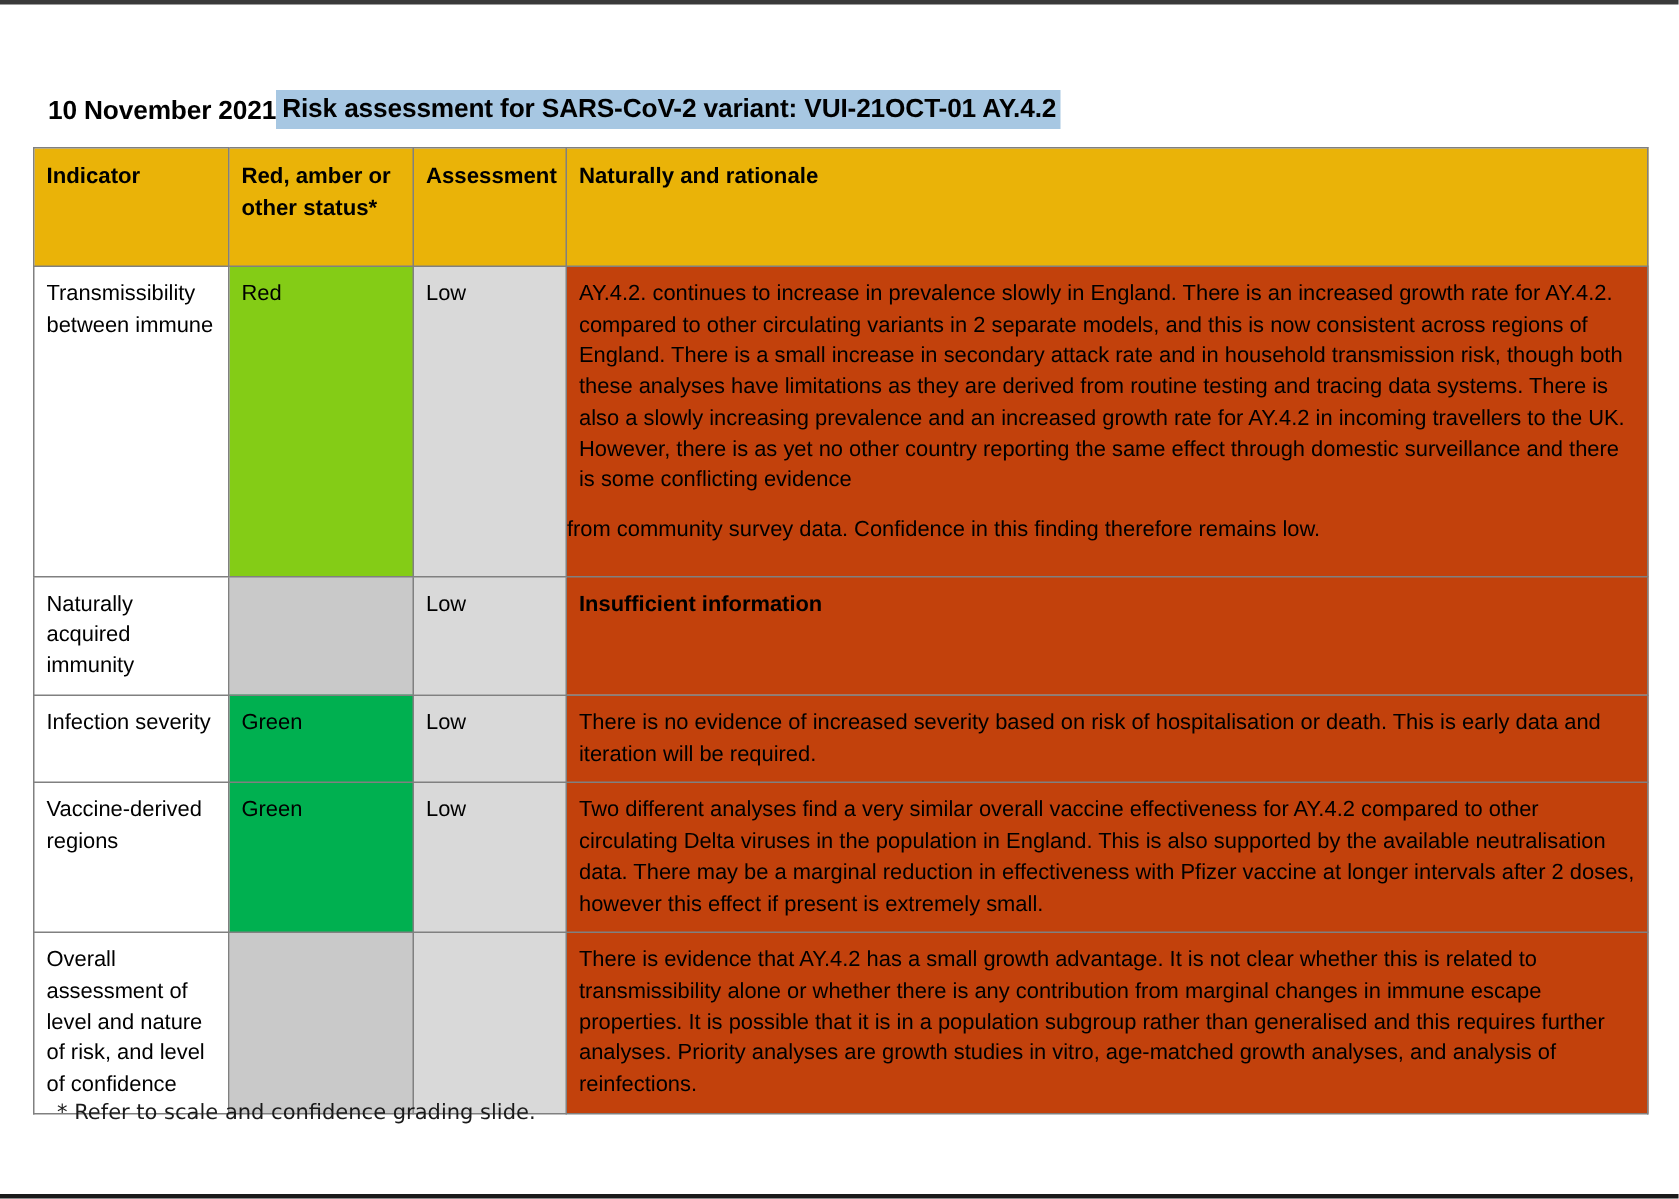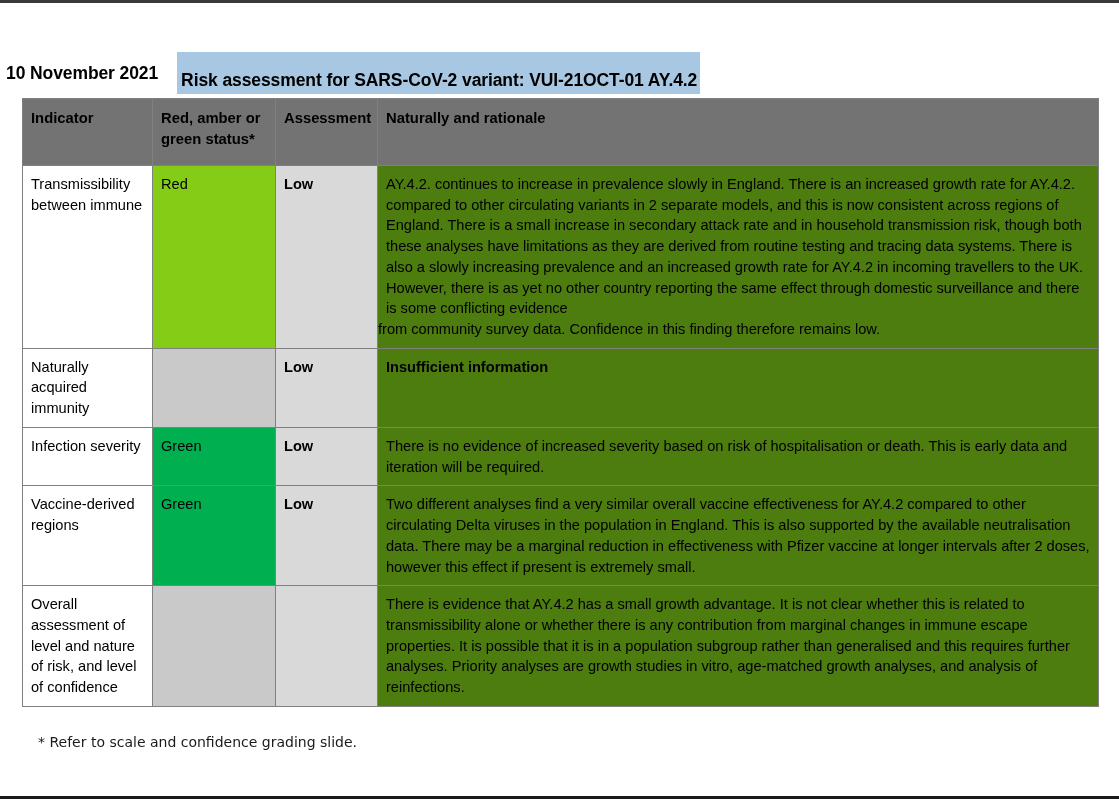--- a/index.html
+++ b/index.html
@@ -20,40 +20,39 @@
     height: 799px;
     box-sizing: border-box;
     border-top: 3px solid #3a3a3a;
     border-bottom: 3px solid #1a1a1a;
     background: #ffffff;
   }
 
   
   .titlebar {
     position: absolute;
-    left: 6px;
+    left: 32px;
     top: 57px;
     width: 1076px;
     height: 26px;
     display: flex;
     align-items: center;
     white-space: nowrap;
   }
   .title-date {
     font-size: 17.5px;
     font-weight: bold;
     letter-spacing: -0.1px;
   }
   .title-main {
     font-size: 17.5px;
     font-weight: bold;
     background: #a7c7e2;
-    padding: 18px 3px 3px 4px;
+    padding: 2px 3px 3px 4px;
     letter-spacing: -0.1px;
-    margin-left: 19px;
   }
   .title-org {
     position: absolute;
     right: 0px;
     top: 1px;
     font-size: 17.5px;
     font-weight: bold;
     letter-spacing: -0.1px;
   }
 
@@ -71,44 +70,44 @@
     font-size: 14.6px;
   }
   table.risk td, table.risk th {
     border: 1px solid #808080;
     vertical-align: top;
     padding: 8px 7px 8px 8px;
     text-align: left;
     line-height: 1.42;
   }
   table.risk thead th {
-    background: #737373;
+    background: #eab308;
     font-weight: bold;
     font-size: 14.8px;
     padding-top: 9px;
-    padding-bottom: 15px;
+    padding-bottom: 27px;
   }
   col.c-ind { width: 130px; }
   col.c-rag { width: 123px; }
   col.c-conf { width: 102px; }
   col.c-ass  { width: 721px; }
 
   .cell-ind { background: #ffffff; }
-  .cell-conf { background: #d9d9d9; font-weight: bold; }
-  .cell-ass { background: #4d7c0f; }
+  .cell-conf { background: #d9d9d9; }
+  .cell-ass { background: #c2410c; }
 
   .rag-red   { background: #84cc16; }
   .rag-green { background: #00b050; }
   .rag-none  { background: #c9c9c9; }
 
   .bold-note { font-weight: bold; }
 
   .para { margin: 0; }
   .para.tail {
-    margin: 0;
+    margin: 12px;
     margin-left: -8px;
   }
 
   
   .footnote {
     position: absolute;
     left: 38px;
     top: 731px;
     font-size: 14px;
     font-family: "DejaVu Sans", sans-serif;
@@ -129,21 +128,21 @@
     <table class="risk">
       <colgroup>
         <col class="c-ind">
           <col class="c-rag">
           <col class="c-conf">
           <col class="c-ass">
       </colgroup>
       <thead>
         <tr>
           <th>Indicator</th>
-          <th>Red, amber or green status*</th>
+          <th>Red, amber or other status*</th>
           <th>Assessment</th>
           <th>Naturally and rationale</th>
         </tr>
       </thead>
       <tbody>
 
         <tr>
           <td class="cell-ind">Transmissibility between immune</td>
           <td class="rag-red">Red</td>
           <td class="cell-conf">Low</td>

